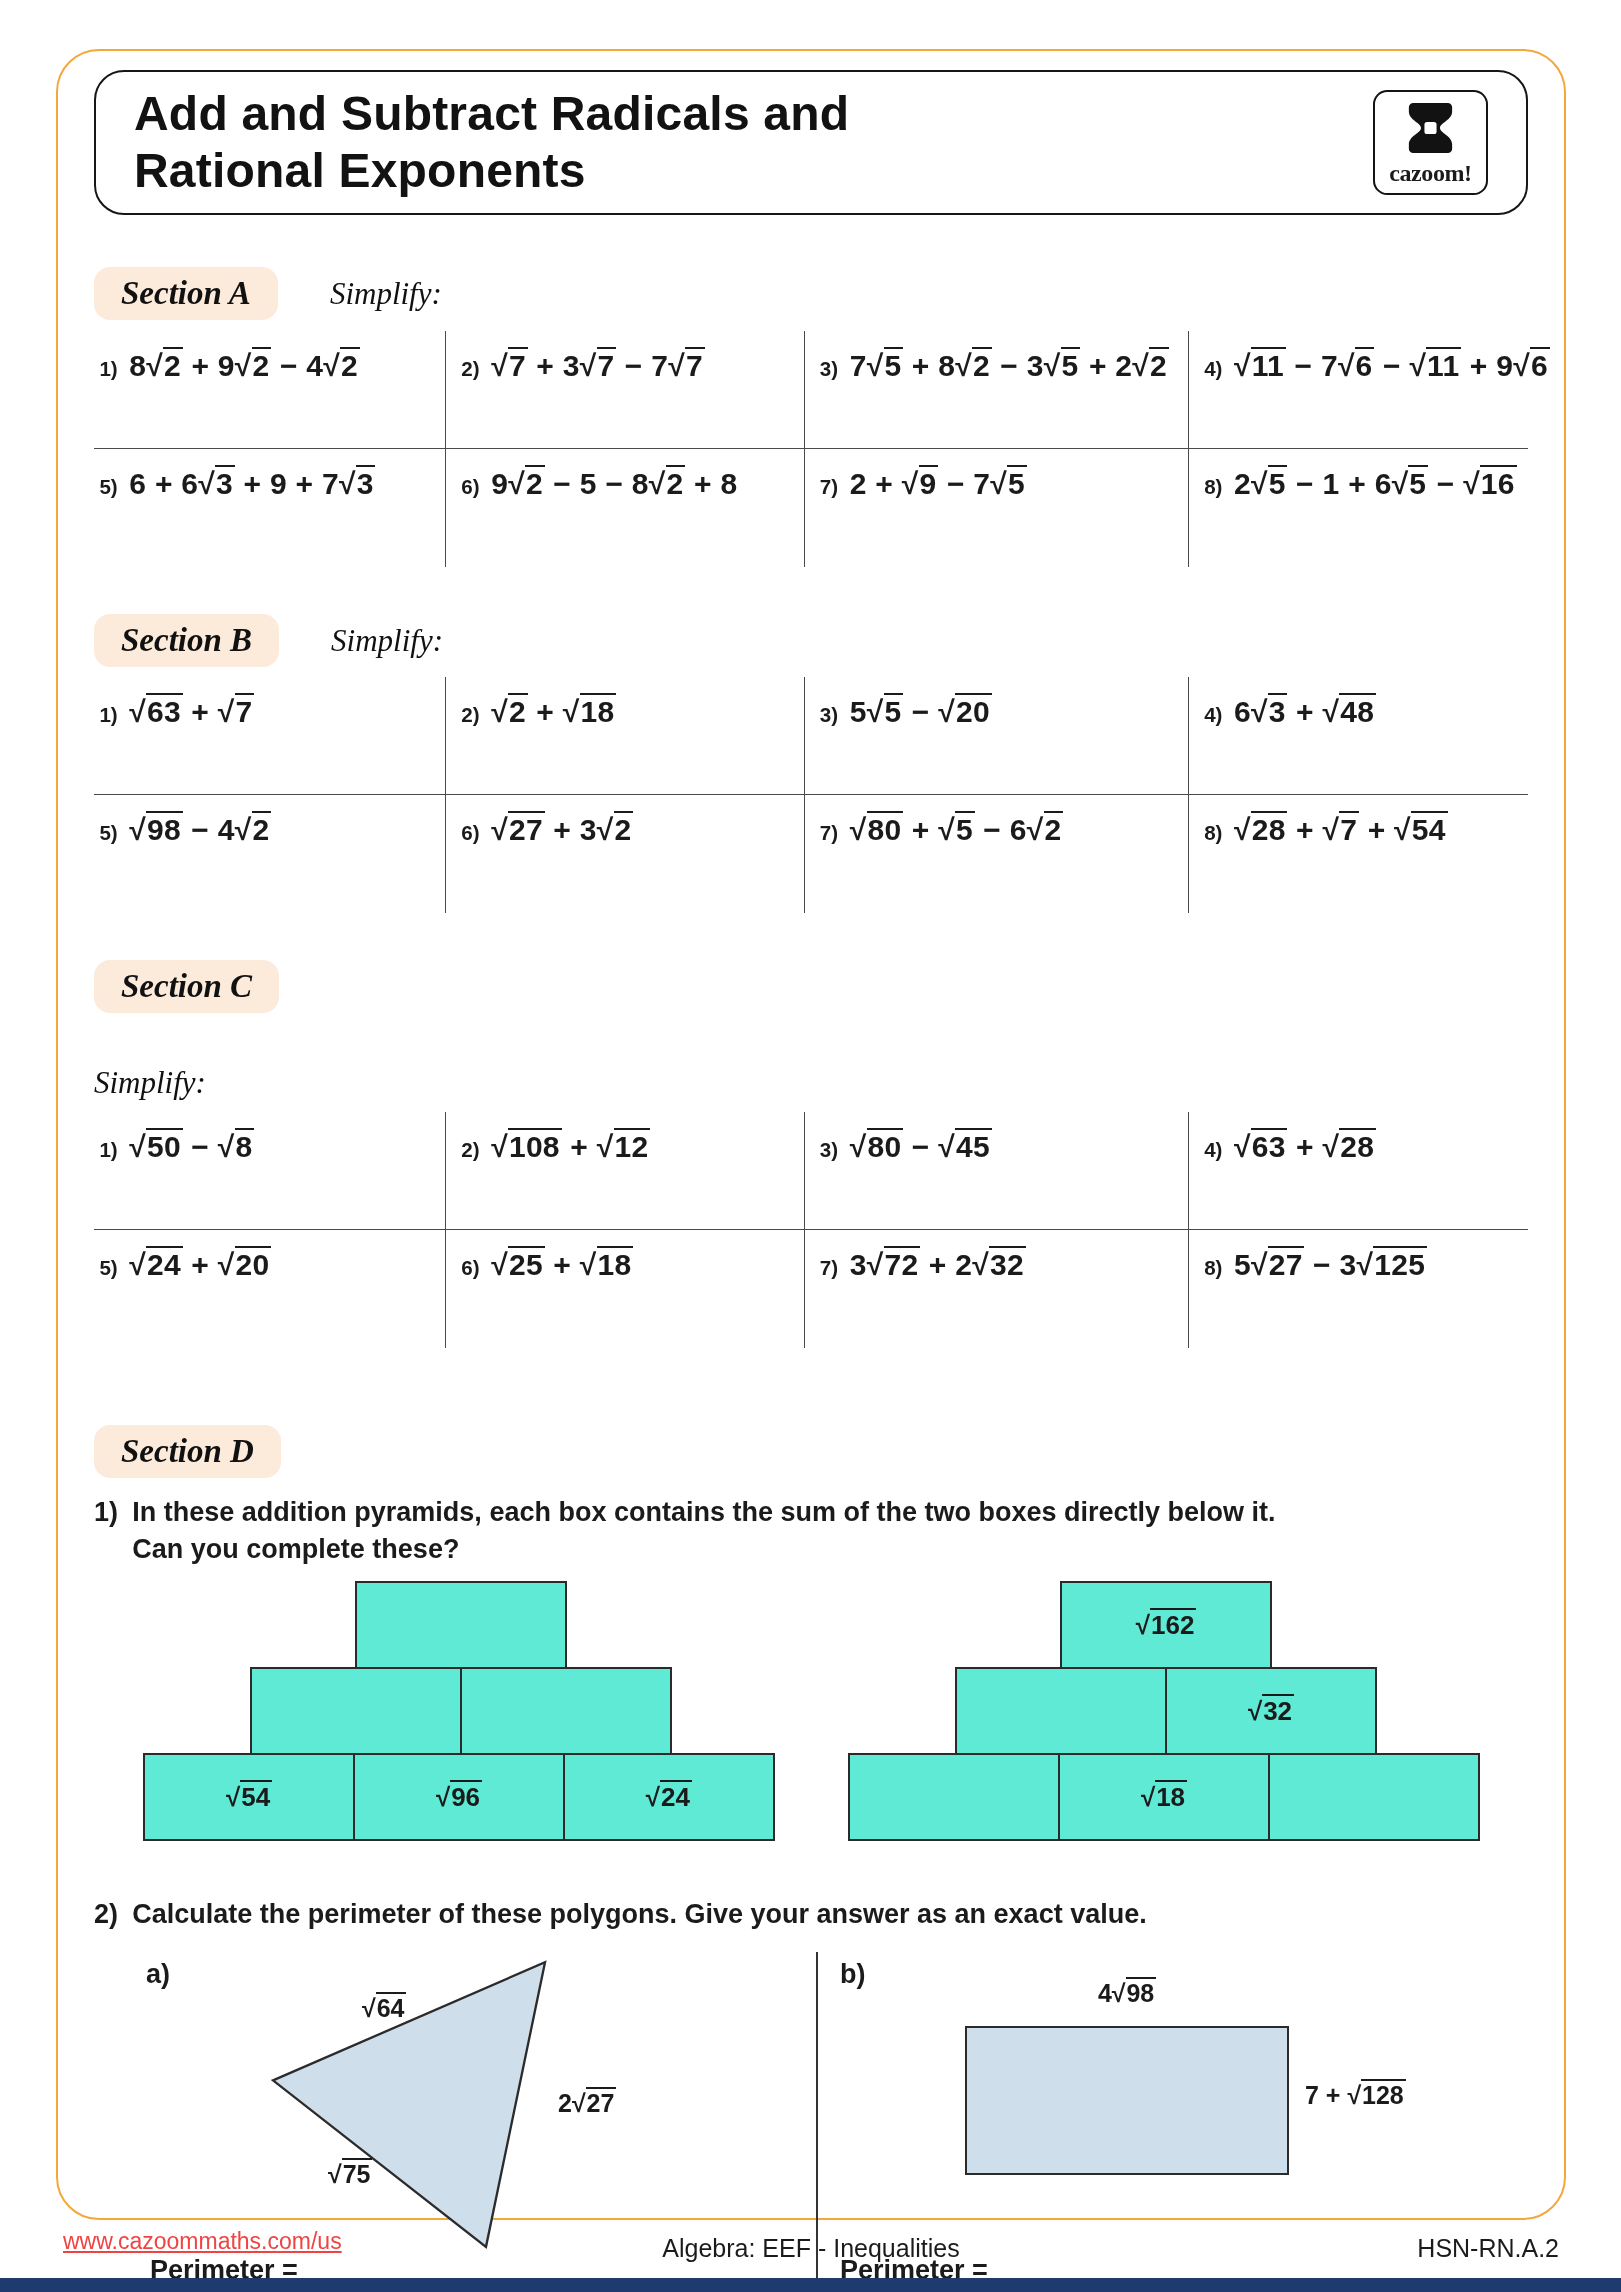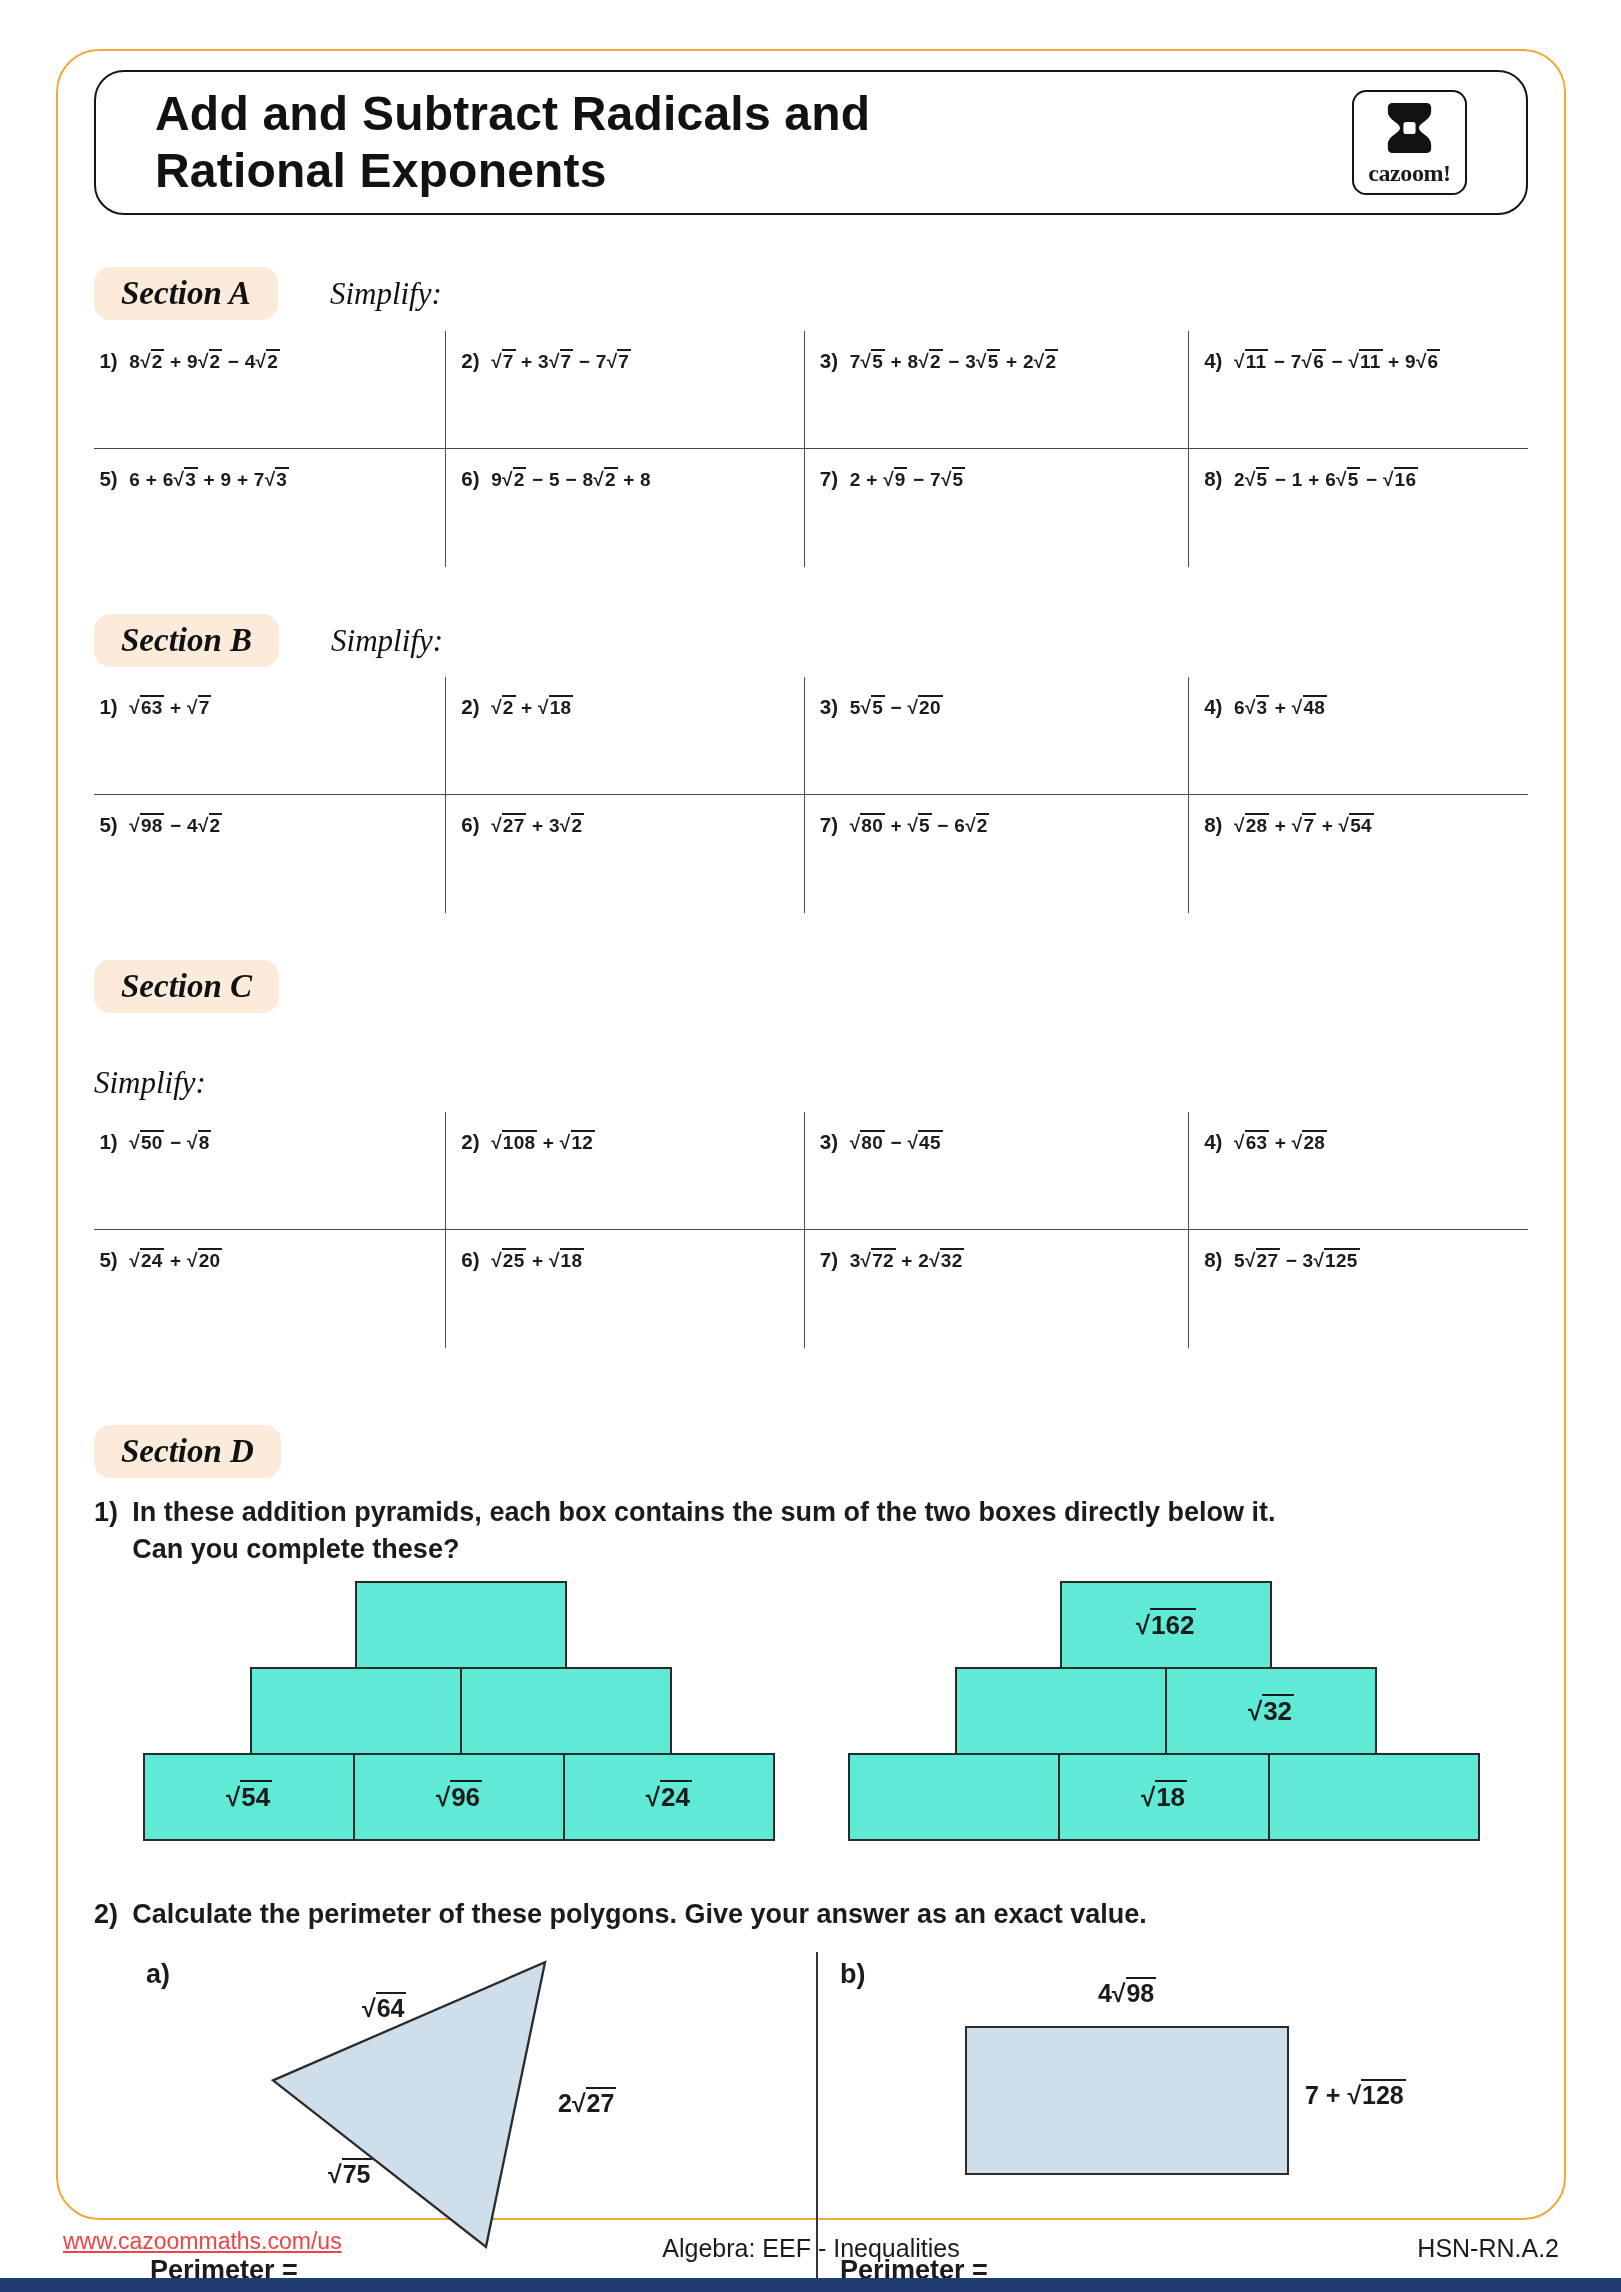--- a/index.html
+++ b/index.html
@@ -6,40 +6,40 @@
   body { background: #ffffff; font-family: "Liberation Sans", sans-serif; color: #1b1b1b; }
   .page { position: relative; width: 1622px; height: 2293px; background: #fff; overflow: hidden; }
 
   .outer-border { position: absolute; left: 56px; top: 49px; right: 56px; bottom: 73px;
     border: 2.7px solid #F2A83B; border-radius: 43px; pointer-events: none; }
 
   .content { position: relative; padding: 0 94px; }
 
   
   .header-box { margin-top: 70px; height: 145px; border: 2.7px solid #161616; border-radius: 30px;
-    display: flex; align-items: center; justify-content: space-between; padding: 0 59px; background: #fff; }
+    display: flex; align-items: center; justify-content: space-between; padding: 0 38px; background: #fff; }
   .title { font-size: 48px; font-weight: 700; line-height: 1.17; color: #121212; letter-spacing: 0.2px; }
   .logo { display: flex; flex-direction: column; align-items: center; gap: 1.8px;
     border: 2.2px solid #141414; border-radius: 14.3px; padding: 9px 14.3px 5.4px; background: #fff; }
   .logo-text { font-family: "Liberation Serif", serif; font-weight: 700; font-size: 24px; letter-spacing: -0.4px; }
 
   
   .sec-head { display: flex; align-items: baseline; gap: 52px; }
   .mt-a { margin-top: 52px; } .mt-b { margin-top: 47px; } .mt-c { margin-top: 47px; flex-direction: column; } .mt-d { margin-top: 77px; }
   .badge { display: inline-block; background: #FCEBDB; border-radius: 16px; padding: 8px 27px;
     font-family: "Liberation Serif", serif; font-style: italic; font-weight: 700; font-size: 33px; color: #111; text-align: right; }
   .simplify { font-family: "Liberation Serif", serif; font-style: italic; font-size: 31px; color: #111; }
 
   
   .pgrid { display: grid; grid-template-columns: 24.5% 25% 26.8% 23.7%; margin-top: 10.7px; }
   .cell { min-height: 118px; padding: 18px 3.6px 0 5.4px; display: flex; align-items: baseline; gap: 11.6px; }
   .cell.vline { border-left: 1.8px solid #4a4a4a; padding-left: 15px; }
   .cell.r1 { border-bottom: 1.8px solid #4a4a4a; }
   .pnum { font-size: 20.6px; font-weight: 600; flex: 0 0 auto; }
-  .pexpr { font-size: 19px; font-weight: 700; letter-spacing: 0.3px; white-space: nowrap; }
+  .pexpr { font-size: 30px; font-weight: 700; letter-spacing: 0.3px; white-space: nowrap; }
   .sq { white-space: nowrap; }
   .sq .rad { border-top: 2.3px solid #1b1b1b; padding: 0 1.8px 0 0.9px; }
 
   
   .dq { display: flex; gap: 14.3px; font-size: 27px; font-weight: 700; line-height: 1.35; margin-top: 16px; }
   .dq .qnum { flex: 0 0 auto; }
 
   .pyramids { position: relative; height: 270px; margin-top: 14.3px; }
   .pyr { position: absolute; top: 0; }
   .pyr-left { left: 49px; } .pyr-right { left: 754px; }

